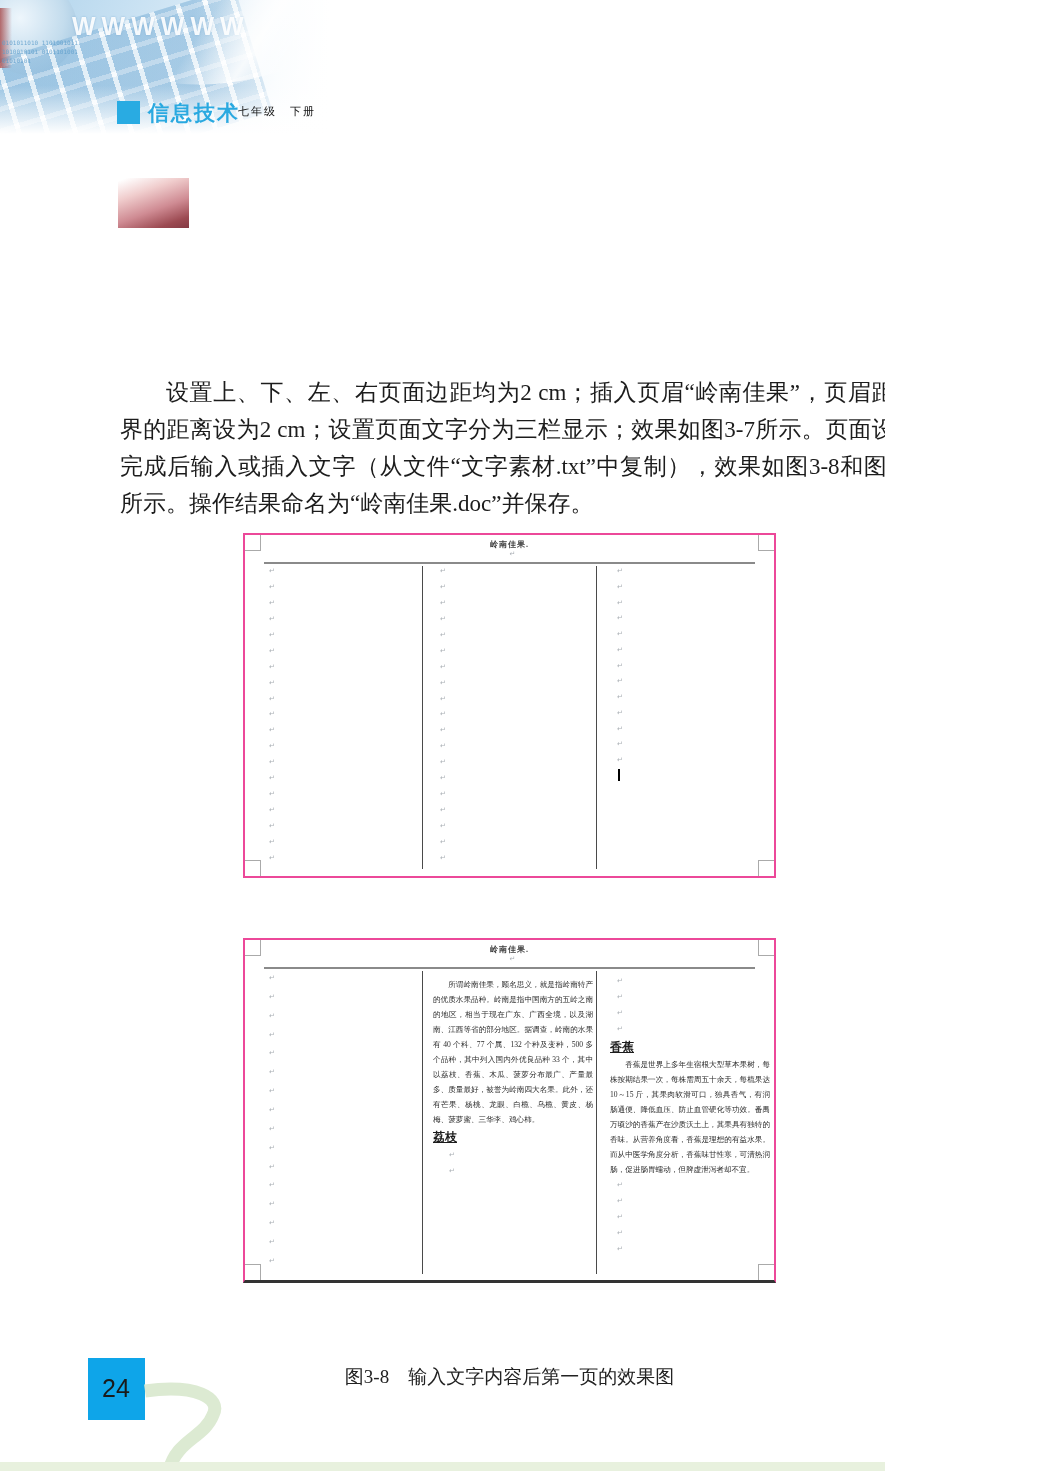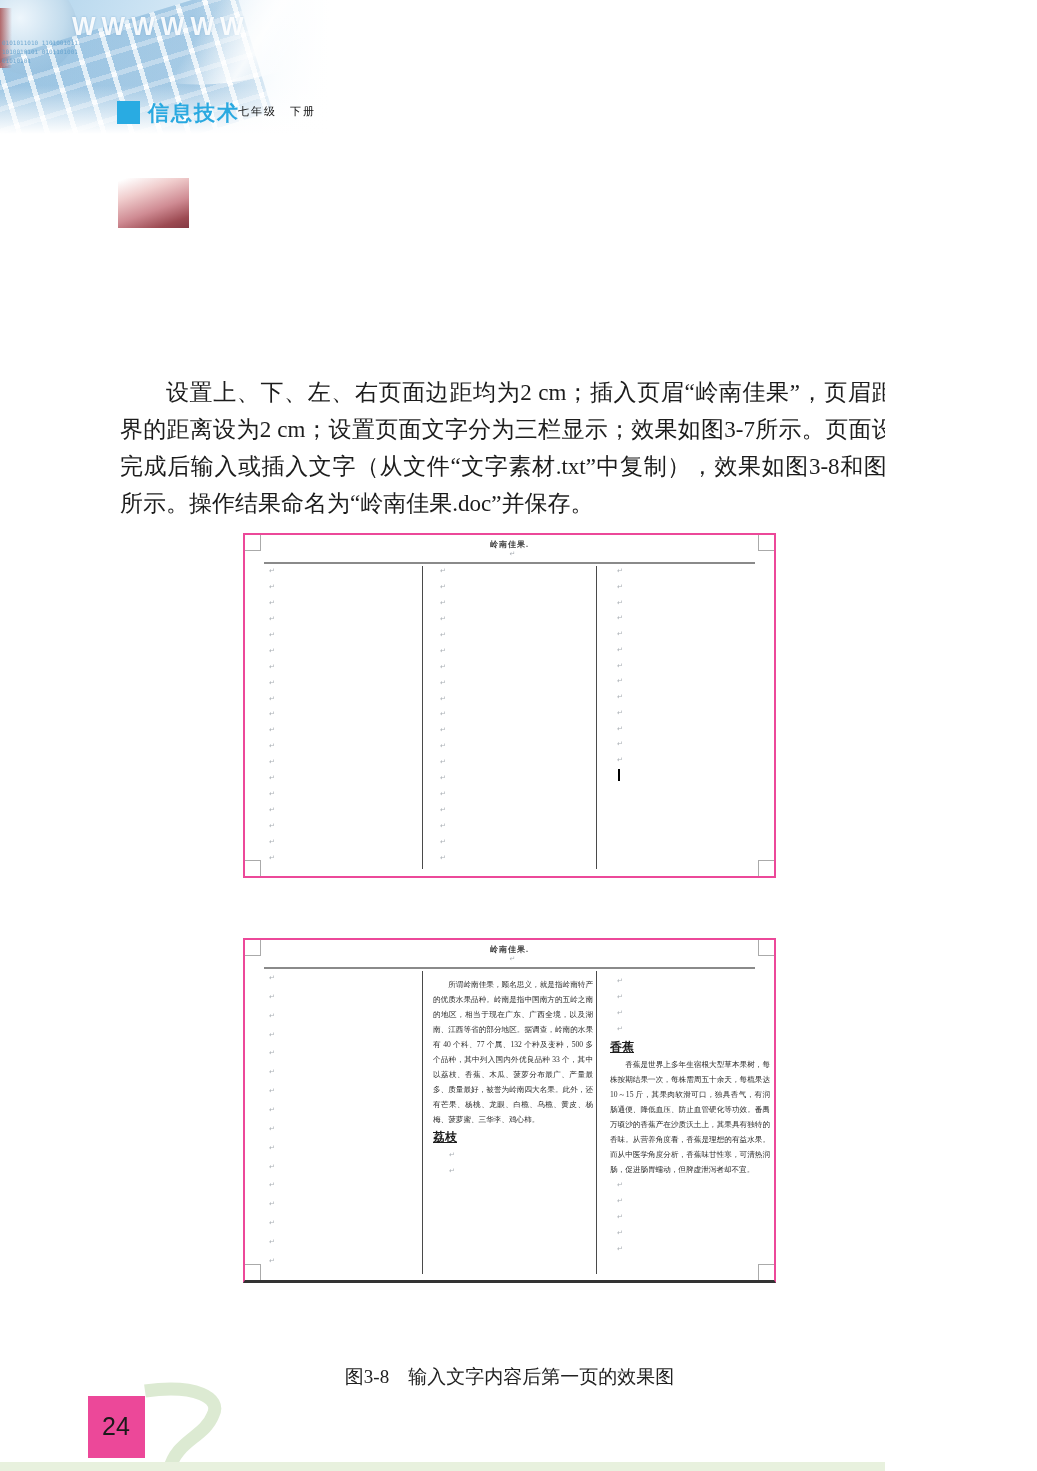--- a/index.html
+++ b/index.html
@@ -69,21 +69,21 @@
   .doccol{position:absolute;font-size:7.6px;line-height:15px;color:#2b2b2b;text-align:justify;
         overflow:hidden;}
   .doccol p{margin:0;text-indent:2em;}
   .doccol h5{margin:3px 0 2px 0;font-size:12px;text-decoration:underline;color:#1d1d1d;}
   .tailmarks .pmark{display:block;line-height:16px;}
   .topmarks .pmark{display:block;line-height:16px;}
 
   .figcap{position:absolute;left:243px;width:533px;text-align:center;font-size:19px;color:#222;}
 
   
-  .pageno-box{position:absolute;left:88px;top:1396px;width:57px;height:62px;background:#ec4899;}
+  .pageno-box{position:absolute;left:88px;top:1358px;width:57px;height:62px;background:#0ea5e9;}
   .pageno{position:absolute;left:14px;top:16px;font-family:"Liberation Sans",sans-serif;
         font-size:25px;color:#1a1a1a;}
   #ribbon{position:absolute;left:0;top:0;pointer-events:none;}
   .bottom-band{position:absolute;left:0;top:1462px;width:1037px;height:9px;background:#e8f1de;}
 </style>
 </head>
 <body>
 
 <div id="page">
 

